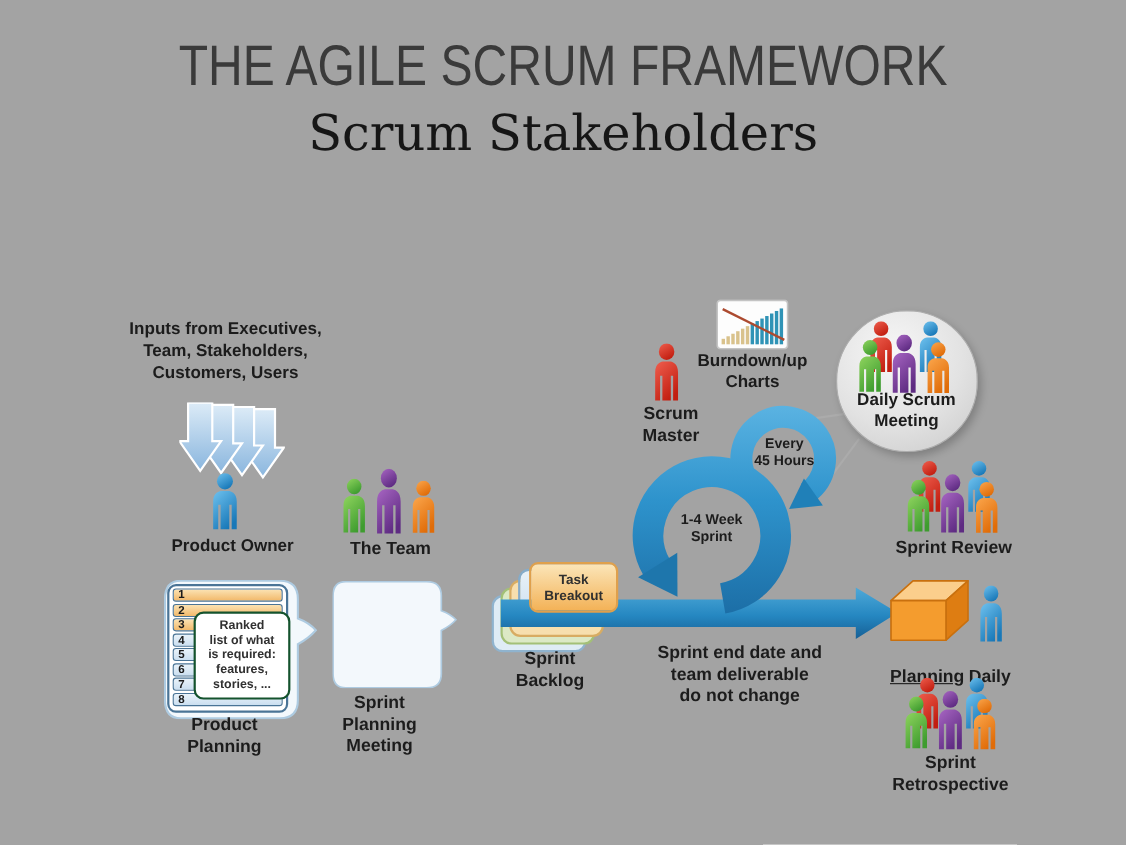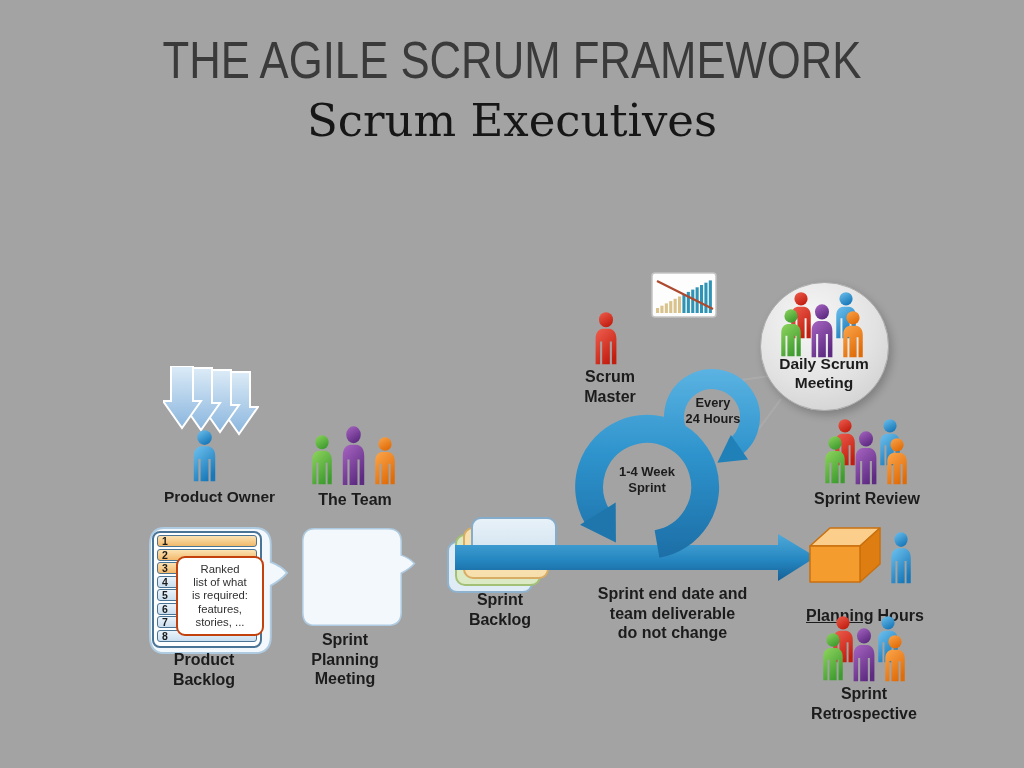--- a/index.html
+++ b/index.html
@@ -8,31 +8,31 @@
   .abs{position:absolute;}
   h1.title{position:absolute;left:0;right:0;top:30px;margin:0;text-align:center;
     font-size:52px;font-weight:400;color:#3a3a3a;transform:scaleX(.84);letter-spacing:0;}
   h2.subtitle{position:absolute;left:0;right:0;top:94px;margin:0;text-align:center;
     font-family:"DejaVu Serif","Liberation Serif",serif;font-size:45px;font-weight:400;color:#161616;}
   .lbl{position:absolute;font-weight:700;color:#1c1c1c;text-align:center;
        white-space:pre-line;line-height:1.22;}.s15{font-size:15.5px}.s16{font-size:16px}.s17{font-size:13px}.s12{font-size:12.8px}
   .inputs-label{left:105px;top:290px;width:200px;font-size:15.5px;line-height:1.3;}
   .down-arrows{left:163px;top:366px;}
   .product-owner-icon{left:188px;top:430px;}
-  .product-owner-label{left:152px;top:488px;width:135px;}
+  .product-owner-label{left:132px;top:488px;width:135px;text-align:right;}
   .backlog-bubble{left:149px;top:527px;}
   .backlog-list{left:152px;top:531px;width:110px;height:117px;background:#fff;
     border:2px solid #4a7496;border-radius:8px;padding:2px 3px;box-sizing:border-box;}
   .row{height:12px;margin-bottom:1.5px;border:1px solid #4a7496;border-radius:3px;
     display:flex;align-items:center;padding-left:4px;font-size:10.5px;font-weight:700;color:#1c1c1c;box-sizing:border-box;}
   .r-or{background:linear-gradient(#fbe2b2,#f2b96b);}
   .r-bl{background:linear-gradient(#eaf3fa,#cbdff0);}
   .backlog-note{left:176px;top:556px;width:84px;height:76px;background:#ffffff;
-    border:2px solid #c2410c;border-radius:9px;display:flex;align-items:center;justify-content:center;
-    font-size:11.3px;font-weight:400;color:#303030;text-align:center;white-space:pre-line;line-height:1.18;}
+    border:2px solid #14532d;border-radius:9px;display:flex;align-items:center;justify-content:center;
+    font-size:11.3px;font-weight:700;color:#303030;text-align:center;white-space:pre-line;line-height:1.18;}
   .backlog-label{left:145px;top:650px;width:118px;}
   .grp{position:absolute;width:96px;height:70px;}
   .grp svg{position:absolute;}
   .team-grp{left:307px;top:426px;width:96px;height:62px;}
   .team-label{left:305px;top:490px;width:100px;}
   .planning-bubble{left:302px;top:528px;}
   .planning-note{left:288px;top:532px;width:104px;height:92px;border:2px solid #dfa04c;border-radius:9px;
     background:linear-gradient(#fbe5b8,#f3b257);display:flex;align-items:center;justify-content:center;
     font-size:12.3px;font-weight:700;color:#303030;text-align:center;white-space:pre-line;line-height:1.2;}
   .planning-label{left:295px;top:630px;width:100px;}
@@ -118,22 +118,25 @@
         <circle cx="20" cy="9" r="8.8"></circle>
         <path d="M7,31 C7,21 14,19.5 17,19.5 L23,19.5 C26,19.5 33,21 33,31 L33,61 L27.4,61 L27.4,34.5 L24.8,34.5 L24.8,61 L15.2,61 L15.2,34.5 L12.6,34.5 L12.6,61 L7,61 Z"></path>
       </g>
       <symbol id="bubble" viewBox="0 0 146 130">
         <path d="M16,1 H110 Q127,1 127,18 V36 Q138,40 144,47 Q138,54 127,60 V112 Q127,129 110,129 H16 Q1,129 1,112 V18 Q1,1 16,1 Z" fill="#f3f8fc" stroke="#aecbe1" stroke-width="2"></path>
       </symbol>
     </defs>
   </svg>
 
   <h1 class="title">THE AGILE SCRUM FRAMEWORK</h1>
-  <h2 class="subtitle">Scrum Executives</h2>
-
+  <h2 class="subtitle">Scrum Stakeholders</h2>
+
+  <div class="lbl inputs-label">Inputs from Executives,
+Team, Stakeholders,
+Customers, Users</div>
   <svg class="abs down-arrows" width="96" height="74" viewBox="0 0 96 74">
     <g fill="url(#gLightArrow)" stroke="#ffffff" stroke-width="2">
       <path transform="translate(57,6)" d="M8,0 V35 H0 L19,62 L38,35 H30 V0 Z"></path>
       <path transform="translate(38,4)" d="M8,0 V35 H0 L19,62 L38,35 H30 V0 Z"></path>
       <path transform="translate(19,2)" d="M8,0 V35 H0 L19,62 L38,35 H30 V0 Z"></path>
       <path transform="translate(0,0)" d="M8,0 V35 H0 L19,62 L38,35 H30 V0 Z"></path>
     </g>
   </svg>
   <svg class="abs product-owner-icon" width="33" height="52" viewBox="0 0 40 62" preserveAspectRatio="none">
       <use href="#person" fill="url(#gBlue)"></use>
@@ -168,21 +171,21 @@
     <div class="row r-bl">
         <span>8</span>
       </div>
   </div>
   <div class="abs backlog-note">Ranked
 list of what
 is required:
 features,
 stories, ...</div>
   <div class="lbl s16 backlog-label">Product
-Backlog</div>
+Planning</div>
 
   <div class="grp team-grp">
     <svg class="t-green" width="30" height="50" viewBox="0 0 40 62" preserveAspectRatio="none">
         <use href="#person" fill="url(#gGreen)"></use>
       </svg>
     <svg class="t-orange" width="30" height="48" viewBox="0 0 40 62" preserveAspectRatio="none">
         <use href="#person" fill="url(#gOrange)"></use>
       </svg>
     <svg class="t-purple" width="33" height="60" viewBox="0 0 40 62" preserveAspectRatio="none">
         <use href="#person" fill="url(#gPurple)"></use>
@@ -211,27 +214,29 @@
     <line x1="752" y1="438" x2="781" y2="399" stroke="#ababab" stroke-width="2"></line>
   </svg>
 
   <svg class="abs loops" width="300" height="240" viewBox="540 350 300 240">
     <path d="M681,439 A38,38 0 1 1 734,448" fill="none" stroke="url(#gLoopV)" stroke-width="20"></path>
     <polygon points="-15,-3 15,-3 0,24" transform="translate(737,449) rotate(55)" fill="#2080b8"></polygon>
     <path d="M657,544 A58,58 0 1 0 597,516" fill="none" stroke="url(#gLoopV)" stroke-width="28"></path>
     <polygon points="-21,-4 21,-4 0,30" transform="translate(600,517) rotate(-32)" fill="#1e76ac"></polygon>
   </svg>
 
+  <div class="abs task-box">Task
+Breakout</div>
   <div class="lbl s16 sprintbacklog-label">Sprint
 Backlog</div>
 
   <div class="lbl s17 bigloop-text">1-4 Week
 Sprint</div>
   <div class="lbl s12 smallloop-text">Every
-24 Hours</div>
+45 Hours</div>
 
   <svg class="abs scrummaster-icon" width="32" height="53" viewBox="0 0 40 62" preserveAspectRatio="none">
       <use href="#person" fill="url(#gRed)"></use>
     </svg>
   <div class="lbl s16 scrummaster-label">Scrum
 Master</div>
 
   <svg class="abs burndown-icon" width="66" height="46" viewBox="0 0 66 46">
     <rect x="1" y="1" width="64" height="44" rx="3" fill="#fdfdfd" stroke="#c4c4c4" stroke-width="1.5"></rect>
     <g>
@@ -244,20 +249,22 @@
       <rect x="31.4" y="22.2" width="3.1" height="18.8" fill="#2f93b6"></rect>
       <rect x="35.8" y="19.9" width="3.1" height="21.1" fill="#2f93b6"></rect>
       <rect x="40.2" y="17.6" width="3.1" height="23.4" fill="#2f93b6"></rect>
       <rect x="44.6" y="15.3" width="3.1" height="25.7" fill="#2f93b6"></rect>
       <rect x="49" y="13" width="3.1" height="28" fill="#2f93b6"></rect>
       <rect x="53.4" y="10.7" width="3.1" height="30.3" fill="#2f93b6"></rect>
       <rect x="57.8" y="8.4" width="3.1" height="32.6" fill="#2f93b6"></rect>
     </g>
     <line x1="6" y1="9" x2="62" y2="37" stroke="#ac4a2f" stroke-width="2.2"></line>
   </svg>
+  <div class="lbl burndown-label">Burndown/up
+Charts</div>
 
   <div class="abs daily-circle">
     <div class="grp daily-grp">
       <svg class="g-red" width="30" height="47" viewBox="0 0 40 62" preserveAspectRatio="none">
           <use href="#person" fill="url(#gRed)"></use>
         </svg>
       <svg class="g-blue" width="30" height="47" viewBox="0 0 40 62" preserveAspectRatio="none">
           <use href="#person" fill="url(#gBlue)"></use>
         </svg>
       <svg class="g-green" width="30" height="48" viewBox="0 0 40 62" preserveAspectRatio="none">
@@ -297,21 +304,21 @@
     <g stroke="#c9700e" stroke-width="1.5" stroke-linejoin="round">
       <polygon points="4,22 24,4 74,4 54,22" fill="#fbce8c"></polygon>
       <polygon points="54,22 74,4 74,40 54,58" fill="#de7d12"></polygon>
       <rect x="4" y="22" width="50" height="36" fill="#f49c2e"></rect>
     </g>
   </svg>
   <svg class="abs finished-person-icon" width="30" height="52" viewBox="0 0 40 62" preserveAspectRatio="none">
       <use href="#person" fill="url(#gBlue)"></use>
     </svg>
   <div class="lbl s16 finished-label">
-    <span class="u">Planning</span><span>Hours</span>
+    <span class="u">Planning</span><span>Daily</span>
   </div>
 
   <div class="grp retro-grp">
     <svg class="g-red" width="30" height="47" viewBox="0 0 40 62" preserveAspectRatio="none">
         <use href="#person" fill="url(#gRed)"></use>
       </svg>
     <svg class="g-blue" width="30" height="47" viewBox="0 0 40 62" preserveAspectRatio="none">
         <use href="#person" fill="url(#gBlue)"></use>
       </svg>
     <svg class="g-green" width="30" height="48" viewBox="0 0 40 62" preserveAspectRatio="none">

